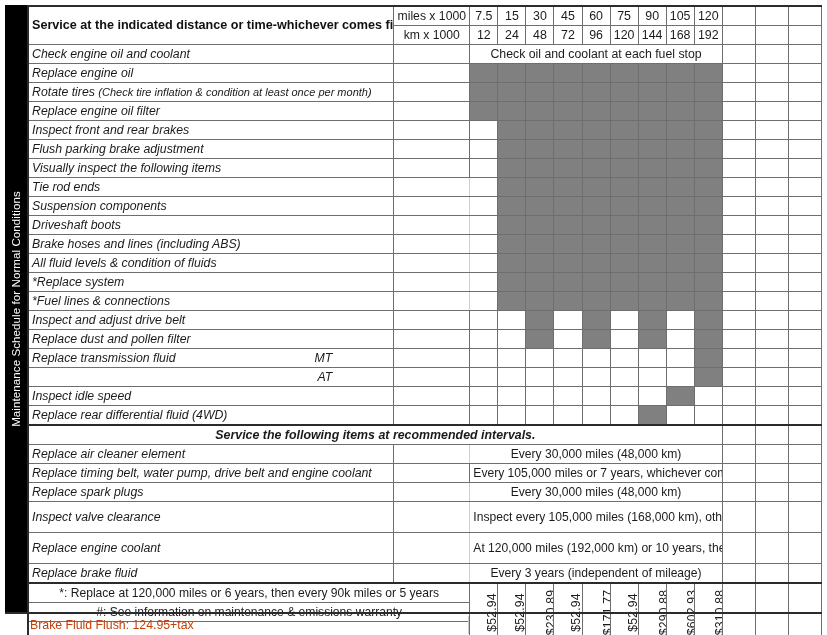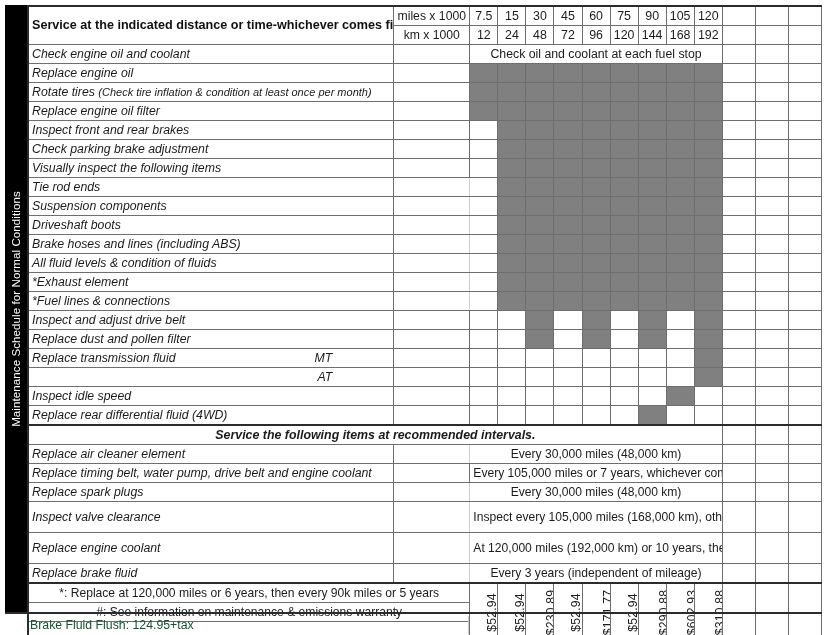--- a/index.html
+++ b/index.html
@@ -106,21 +106,21 @@
     width:817px; height:0;
     border-top:2px solid #2b2b2b;
   }
   table.footer{
     position:absolute;
     left:27px; top:616px;
     width:795px;
     border-collapse:collapse;
     table-layout:fixed;
     font-size:12.3px;
-    color:#14532d;
+    color:#c2410c;
   }
   table.footer td{
     border:none;
     height:18px;
     line-height:17px;
     padding:0 3px;
     vertical-align:middle;
     white-space:nowrap;
   }
   table.footer td.sep{border-left:1px solid #c9c9c9;}
@@ -249,21 +249,21 @@
           <td class="shade"></td>
           <td class="shade"></td>
           <td class="shade"></td>
           <td class="shade"></td>
           <td class="shade"></td>
           <td class=""></td>
           <td class=""></td>
           <td class=""></td>
         </tr>
         <tr>
-          <td class="task thick-l"><span>Check parking brake adjustment</span></td>
+          <td class="task thick-l"><span>Flush parking brake adjustment</span></td>
           <td class=""></td>
           <td class=""></td>
           <td class="shade"></td>
           <td class="shade"></td>
           <td class="shade"></td>
           <td class="shade"></td>
           <td class="shade"></td>
           <td class="shade"></td>
           <td class="shade"></td>
           <td class="shade"></td>
@@ -361,21 +361,21 @@
           <td class="shade"></td>
           <td class="shade"></td>
           <td class="shade"></td>
           <td class="shade"></td>
           <td class="shade"></td>
           <td class=""></td>
           <td class=""></td>
           <td class=""></td>
         </tr>
         <tr>
-          <td class="task thick-l sub"><span>*Exhaust element</span></td>
+          <td class="task thick-l sub"><span>*Replace system</span></td>
           <td class="faint-r"></td>
           <td class=""></td>
           <td class="shade"></td>
           <td class="shade"></td>
           <td class="shade"></td>
           <td class="shade"></td>
           <td class="shade"></td>
           <td class="shade"></td>
           <td class="shade"></td>
           <td class="shade"></td>

